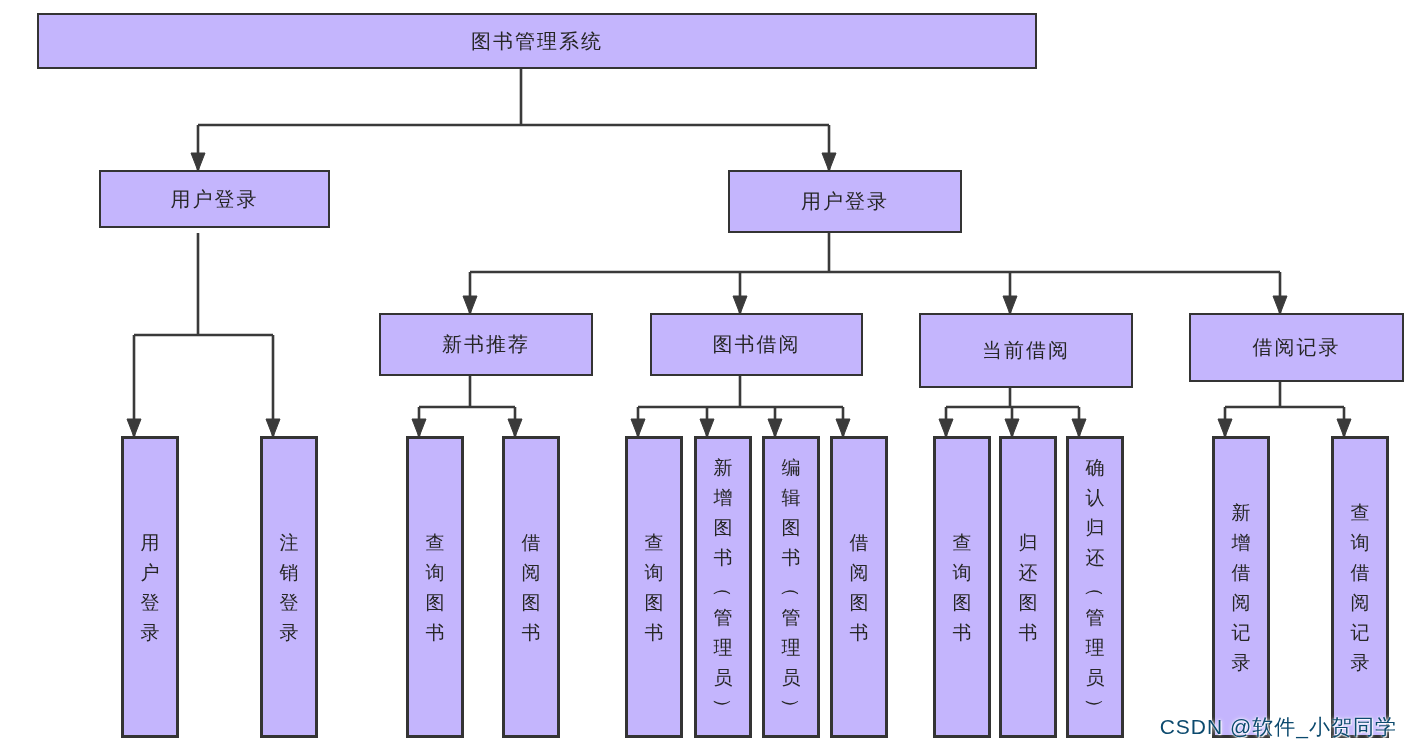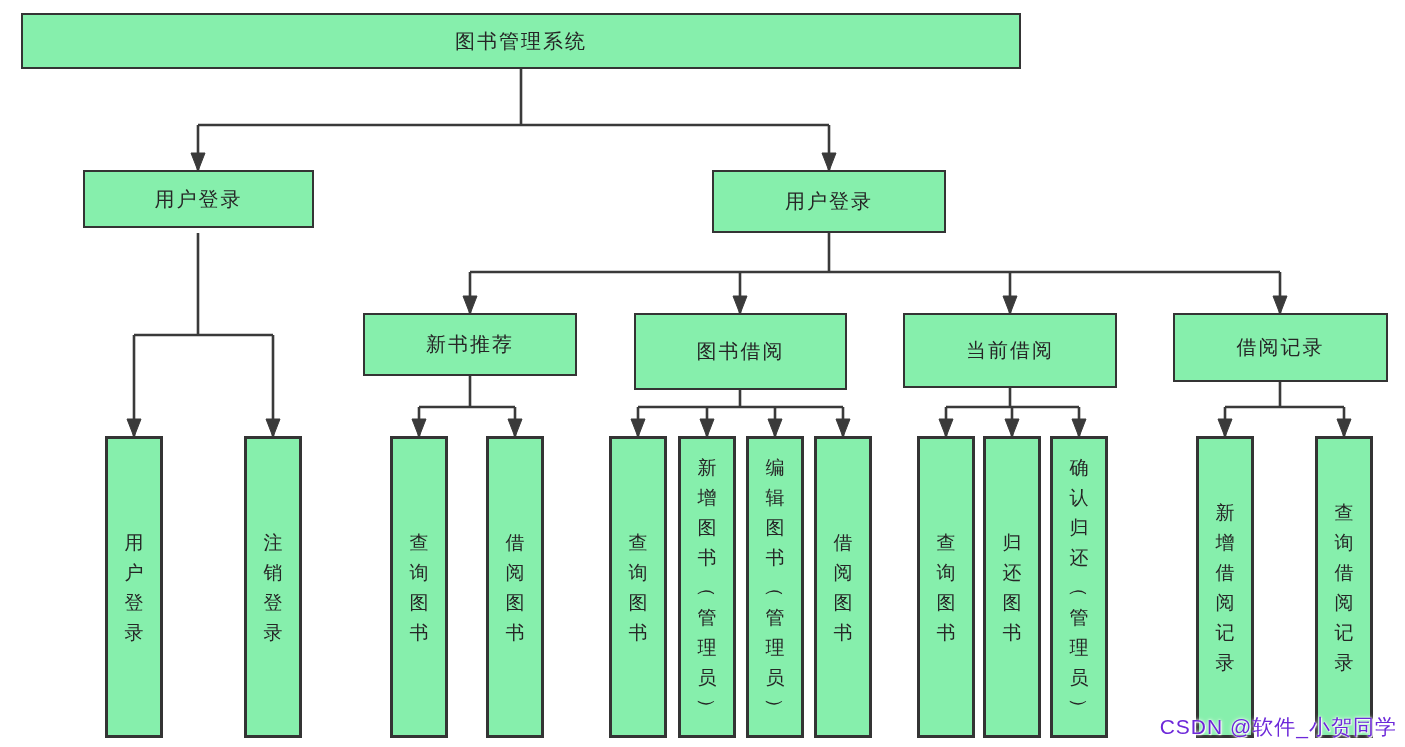--- a/index.html
+++ b/index.html
@@ -13,28 +13,29 @@
   }
   #wires {
     position: absolute;
     left: 0; top: 0;
     z-index: 1;
   }
   .node {
     position: absolute;
     box-sizing: border-box;
     border: 2.5px solid #343434;
-    background: #86efac;
+    background: #c4b5fd;
     display: flex;
     align-items: center;
     justify-content: center;
     font-size: 20px;
     letter-spacing: 2px;
     color: #262626;
     z-index: 2;
+    margin-left: 16px;
   }
   .leaf {
     border-width: 3px;
     flex-direction: column;
     gap: 11px;
     letter-spacing: 0;
   }
   .leaf span {
     font-size: 19px;
     line-height: 1;
@@ -43,21 +44,21 @@
   .leaf span.rot {
     transform: rotate(90deg);
   }
   #watermark {
     position: absolute;
     right: 8px;
     bottom: 6px;
     z-index: 5;
     font-size: 21px;
     letter-spacing: 1px;
-    color: #6d28d9;
+    color: #0c4a6e;
     text-shadow: 0 0 2px #ffffff, 0 0 4px #ffffff, 1px 1px 1px #ffffff;
     white-space: nowrap;
   }
 </style>
 </head>
 <body>
 
 <div id="canvas">
 
   <svg id="wires" width="1405" height="747" viewBox="0 0 1405 747">
@@ -100,21 +101,21 @@
       <line x1="1344" y1="407" x2="1344" y2="436" marker-end="url(#arw)"></line>
     </g>
   </svg>
 
   <div class="node" style="left:21px; top:13px; width:1000px; height:56px;">图书管理系统</div>
 
   <div class="node" style="left:83px; top:170px; width:231px; height:58px;">用户登录</div>
   <div class="node" style="left:712px; top:170px; width:234px; height:63px;">用户登录</div>
 
   <div class="node" style="left:363px; top:313px; width:214px; height:63px;text-align:center;">新书推荐</div>
-  <div class="node" style="left:634px; top:313px; width:213px; height:77px;">图书借阅</div>
+  <div class="node" style="left:634px; top:313px; width:213px; height:63px;">图书借阅</div>
   <div class="node" style="left:903px; top:313px; width:214px; height:75px;">当前借阅</div>
   <div class="node" style="left:1173px; top:313px; width:215px; height:69px;">借阅记录</div>
 
   <div class="node leaf" style="left:105px; top:436px; width:58px; height:302px;">
       <span>用</span>
       <span>户</span>
       <span>登</span>
       <span>录</span>
     </div>
   <div class="node leaf" style="left:244px; top:436px; width:58px; height:302px;">

